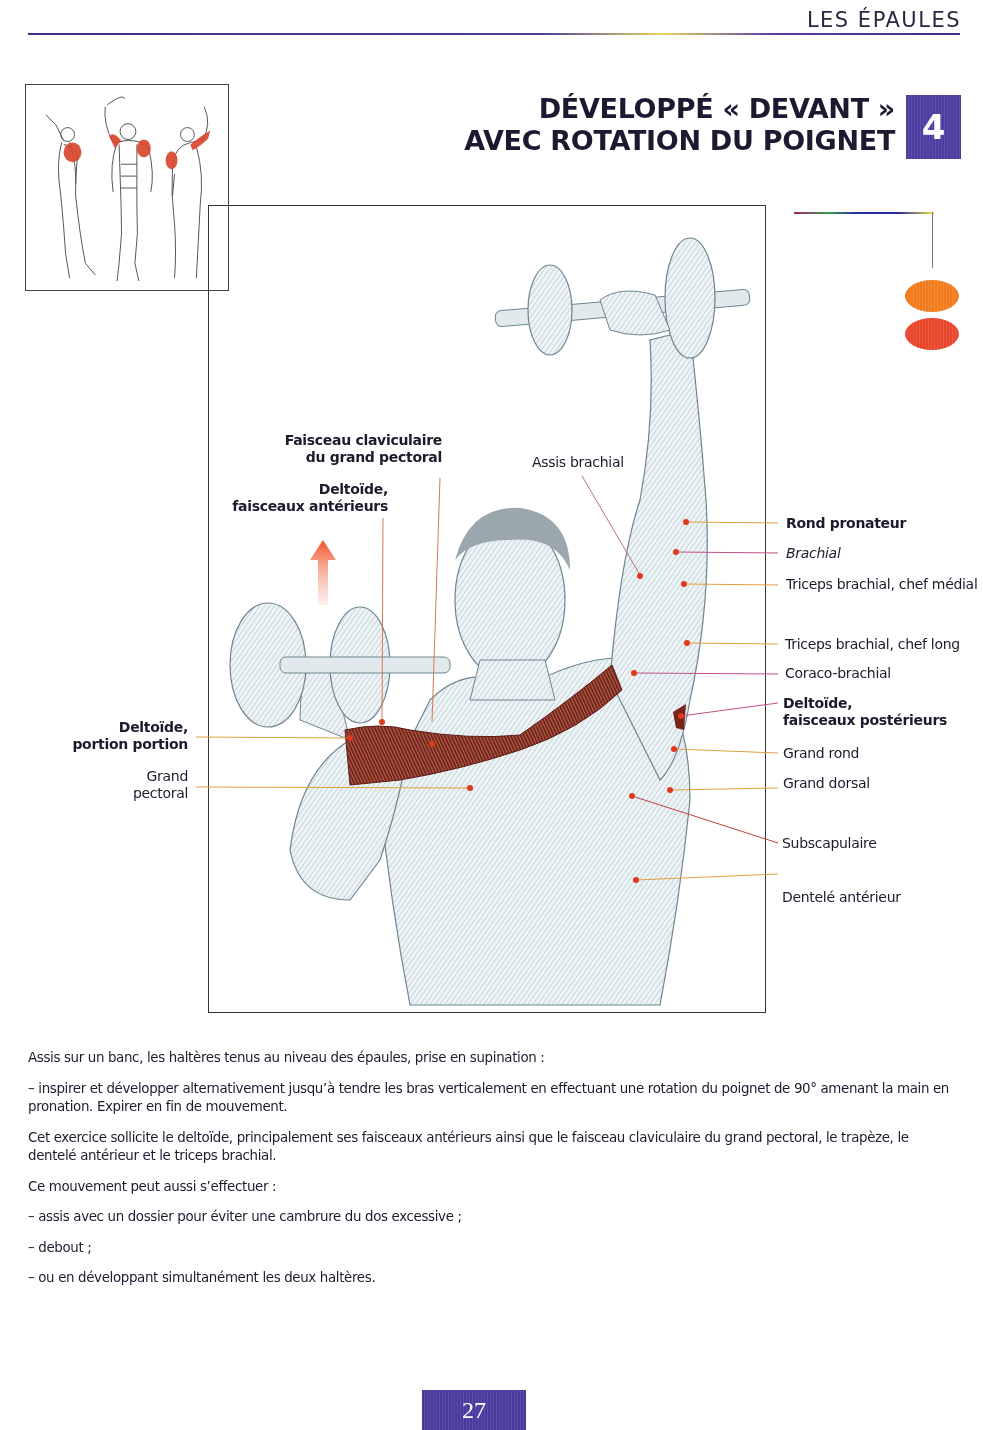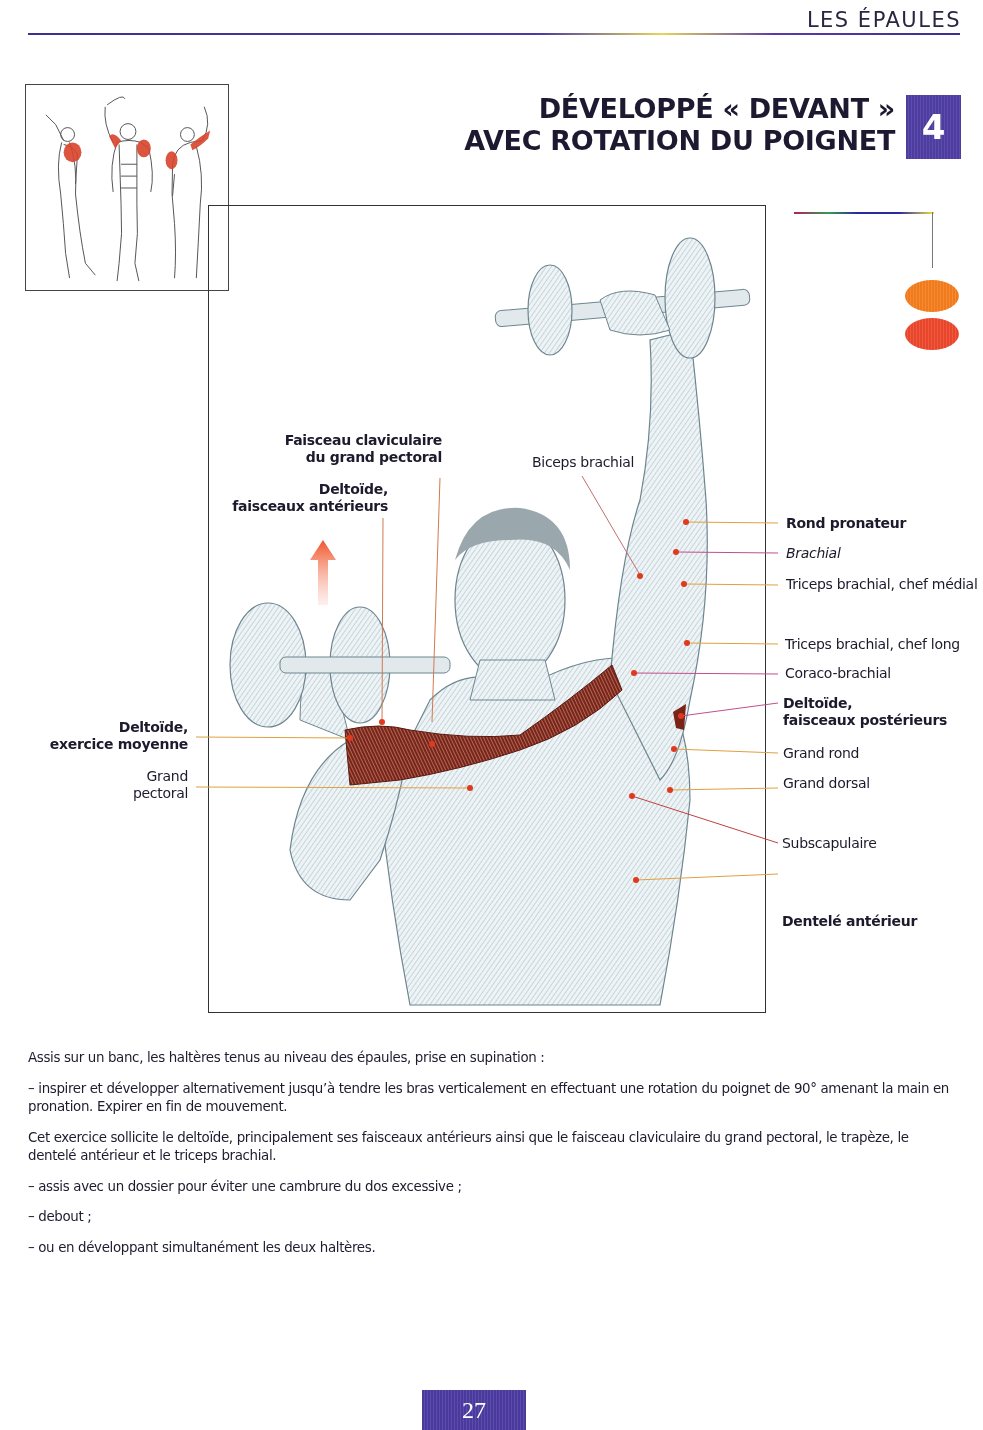--- a/index.html
+++ b/index.html
@@ -203,45 +203,46 @@
 <div class="lbl bold right" style="right:541px; top:432px;">
   <div>Faisceau claviculaire</div>
   <div>du grand pectoral</div>
 </div>
 <div class="lbl bold right" style="right:595px; top:481px;">
   <div>Deltoïde,</div>
   <div>faisceaux antérieurs</div>
 </div>
 <div class="lbl bold right" style="right:795px; top:719px;">
   <div>Deltoïde,</div>
-  <div>exercice moyenne</div>
+  <div>portion portion</div>
 </div>
 <div class="lbl right" style="right:795px; top:768px;">
   <div>Grand</div>
   <div>pectoral</div>
 </div>
 
-<div class="lbl" style="left:532px; top:454px;">Biceps brachial</div>
+<div class="lbl" style="left:532px; top:454px;">Assis brachial</div>
 
 <div class="lbl" style="left:786px; top:515px;font-weight:bold;">Rond pronateur</div>
 <div class="lbl" style="left:786px; top:545px;font-style:italic;">Brachial</div>
 <div class="lbl" style="left:786px; top:576px;">Triceps brachial, chef médial</div>
 <div class="lbl" style="left:785px; top:636px;">Triceps brachial, chef long</div>
 <div class="lbl" style="left:785px; top:665px;">Coraco-brachial</div>
 <div class="lbl bold" style="left:783px; top:695px;">
   <div>Deltoïde,</div>
   <div>faisceaux postérieurs</div>
 </div>
 <div class="lbl" style="left:783px; top:745px;">Grand rond</div>
 <div class="lbl" style="left:783px; top:775px;">Grand dorsal</div>
 <div class="lbl" style="left:782px; top:835px;">Subscapulaire</div>
-<div class="lbl" style="left:782px; top:913px;font-weight:bold;">Dentelé antérieur</div>
+<div class="lbl" style="left:782px; top:889px;">Dentelé antérieur</div>
 
 <div class="body-text">
   <p>Assis sur un banc, les haltères tenus au niveau des épaules, prise en supination :</p>
   <p class="dash">inspirer et développer alternativement jusqu’à tendre les bras verticalement en effectuant une rotation du poignet de 90° amenant la main en pronation. Expirer en fin de mouvement.</p>
   <p>Cet exercice sollicite le deltoïde, principalement ses faisceaux antérieurs ainsi que le faisceau claviculaire du grand pectoral, le trapèze, le dentelé antérieur et le triceps brachial.</p>
+  <p>Ce mouvement peut aussi s’effectuer :</p>
   <p class="dash">assis avec un dossier pour éviter une cambrure du dos excessive ;</p>
   <p class="dash">debout ;</p>
   <p class="dash">ou en développant simultanément les deux haltères.</p>
 </div>
 
 <div class="page-number">27</div>
 
 </body></html>

